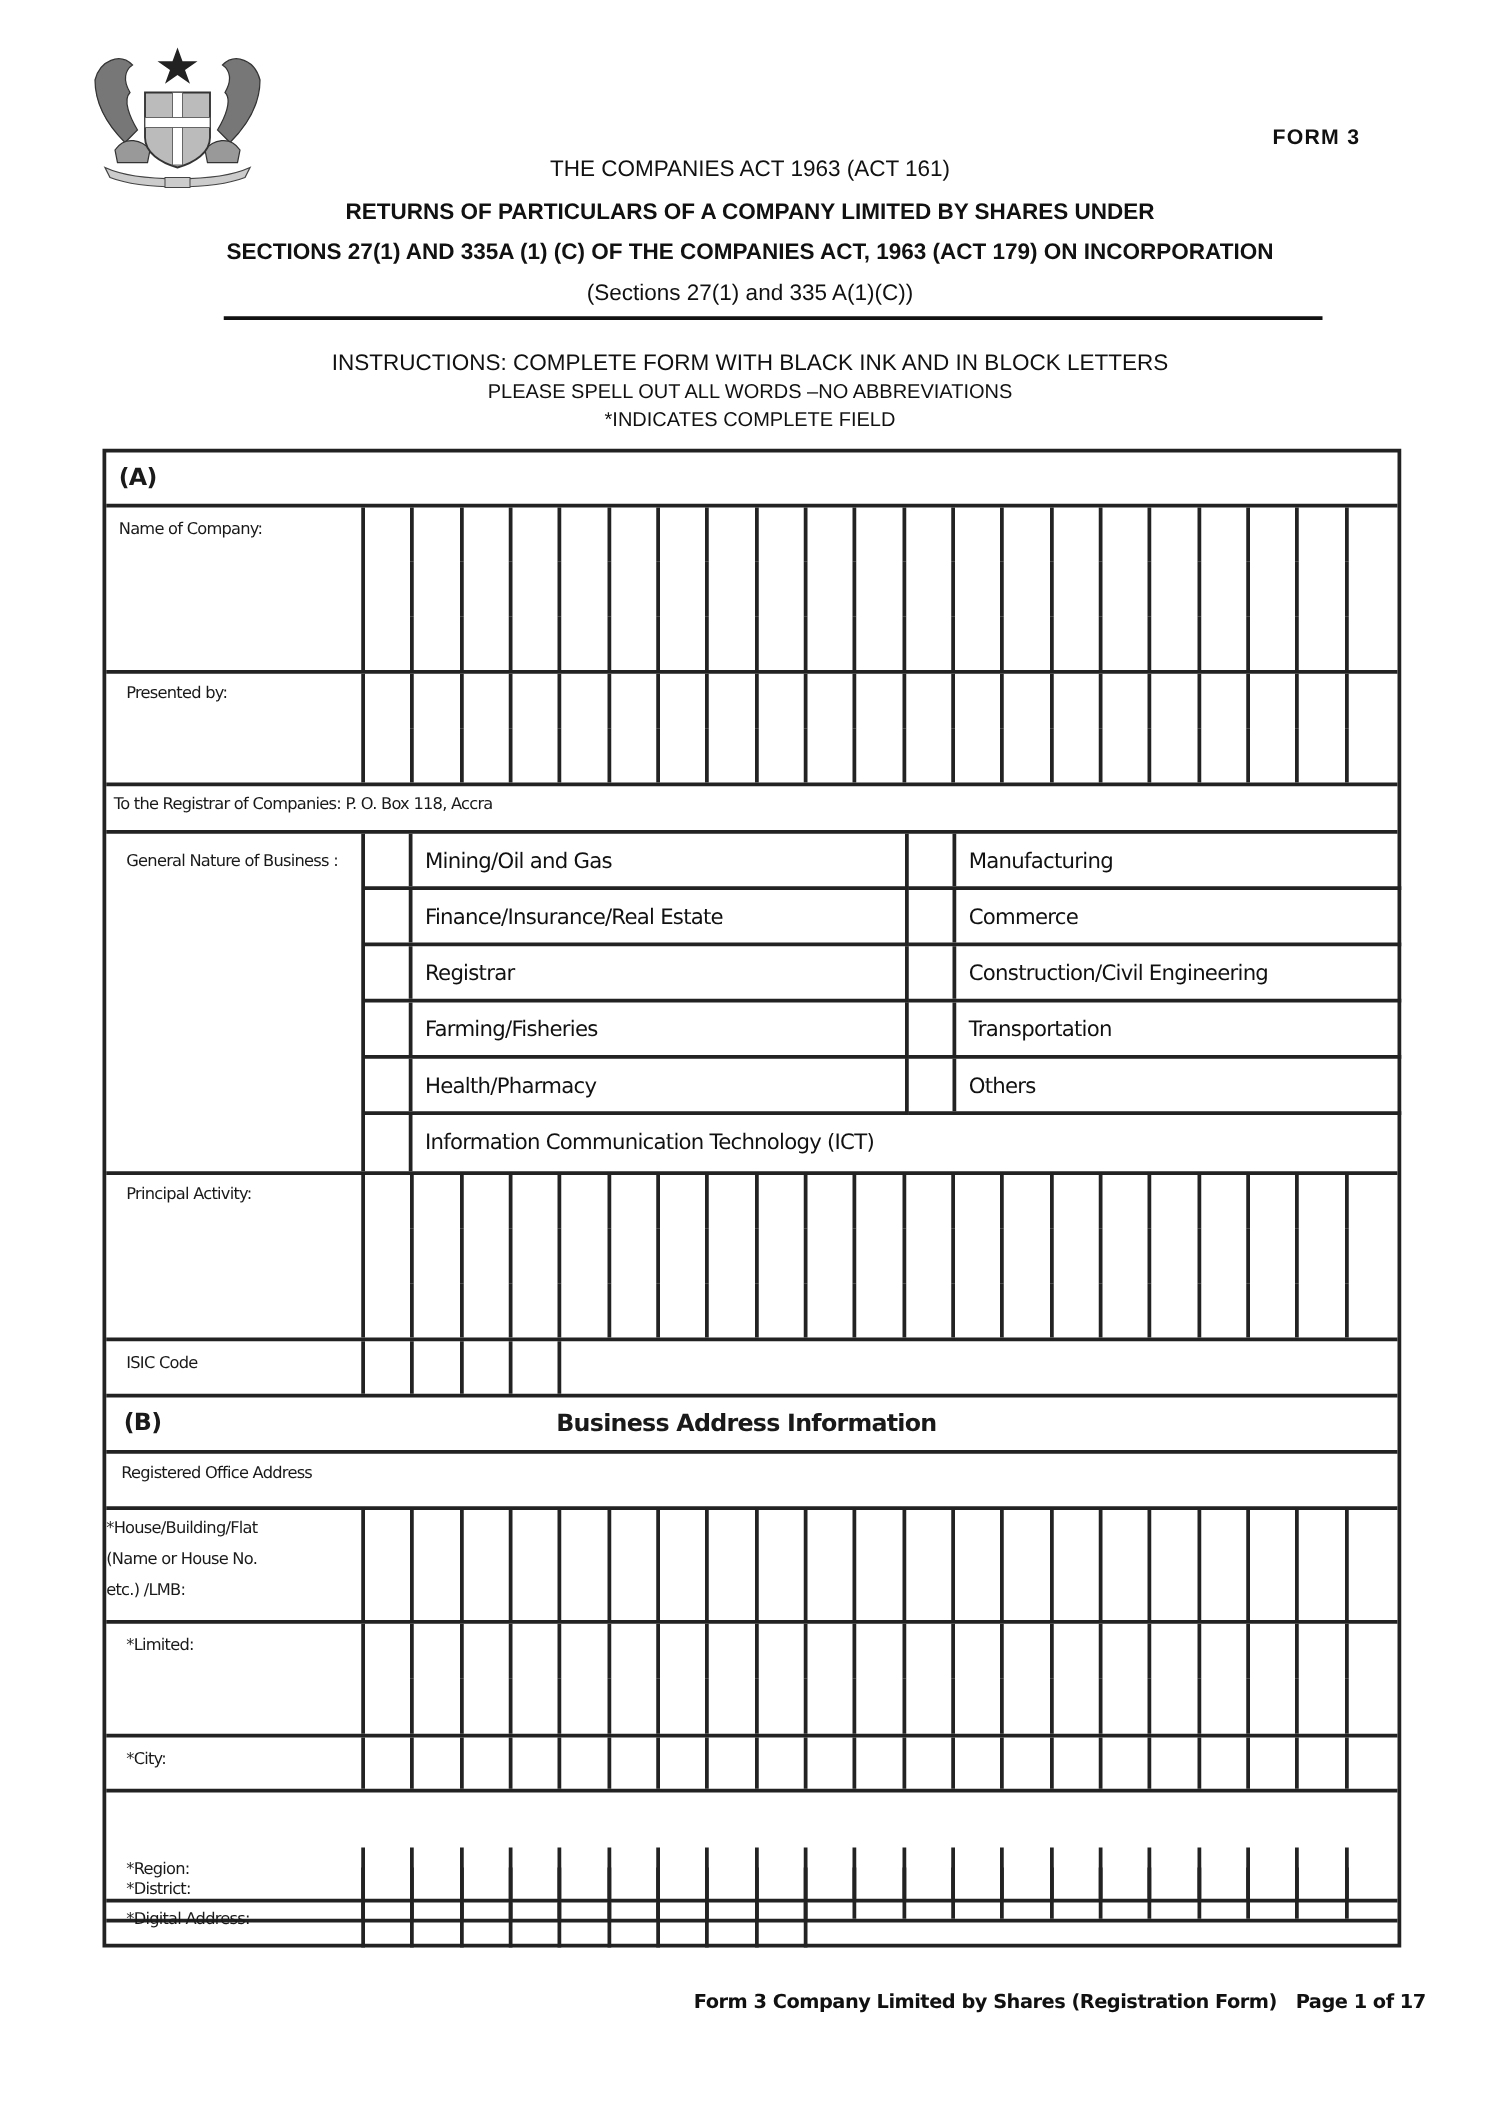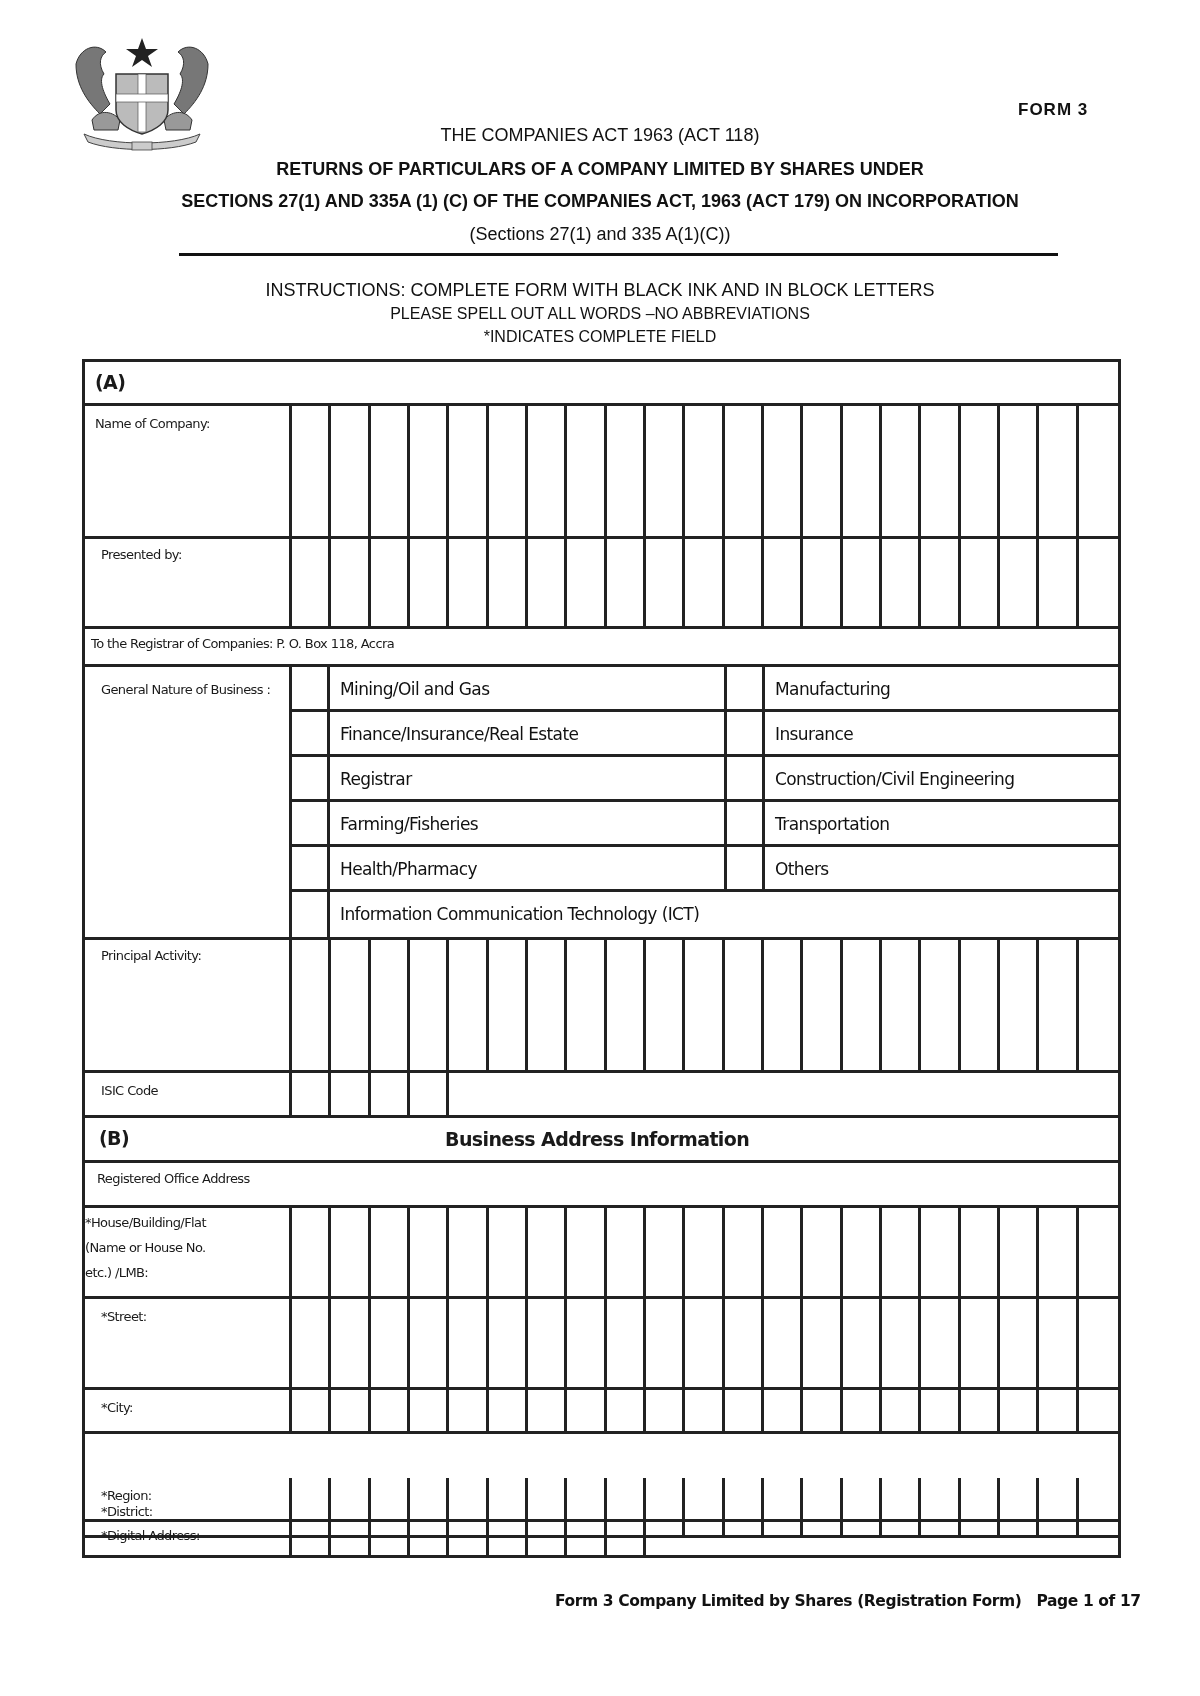--- a/index.html
+++ b/index.html
@@ -42,21 +42,21 @@
   </g>
   <polygon points="72,4 76,15 88,15 78,22 82,33 72,26 62,33 66,22 56,15 68,15" fill="#222"></polygon>
   <path d="M46,40 L98,40 L98,76 C98,88 86,96 72,100 C58,96 46,88 46,76 Z" fill="#bbb" stroke="#333" stroke-width="1.5"></path>
   <rect x="68" y="40" width="8" height="58" fill="#fff" stroke="#555" stroke-width="0.7"></rect>
   <rect x="46" y="60" width="52" height="8" fill="#fff" stroke="#555" stroke-width="0.7"></rect>
   <path d="M14,100 C40,112 104,112 130,100 L126,108 C100,118 44,118 18,108 Z" fill="#ccc" stroke="#444" stroke-width="1"></path>
   <rect x="62" y="108" width="20" height="8" fill="#ccc" stroke="#444" stroke-width="0.8"></rect>
 </svg>
 
 <div class="form-no">FORM 3</div>
-<div class="hdr h-act">THE COMPANIES ACT 1963 (ACT 118)</div>
+<div class="hdr h-act">THE COMPANIES ACT 1963 (ACT 161)</div>
 <div class="hdr h-t1">RETURNS OF PARTICULARS OF A COMPANY LIMITED BY SHARES UNDER</div>
 <div class="hdr h-t2">SECTIONS 27(1) AND 335A (1) (C) OF THE COMPANIES ACT, 1963 (ACT 179) ON INCORPORATION</div>
 <div class="hdr h-sec">(Sections 27(1) and 335 A(1)(C))</div>
 <div class="rule"></div>
 <div class="hdr h-ins1">INSTRUCTIONS: COMPLETE FORM WITH BLACK INK AND IN BLOCK LETTERS</div>
 <div class="hdr h-ins2">PLEASE SPELL OUT ALL WORDS –NO ABBREVIATIONS</div>
 <div class="hdr h-ins3">*INDICATES COMPLETE FIELD</div>
 
 <div class="form">
 
@@ -201,21 +201,21 @@
         <div class="opt" style="left: 435px; top: 0px; width: 394px;">
           <div class="chk"></div>
           <span class="optlbl" style="left:48px">Manufacturing</span>
         </div>
         <div class="opt" style="left: 0px; top: 45px; width: 435px; border-right: 3px solid rgb(34, 34, 34);">
           <div class="chk"></div>
           <span class="optlbl" style="left:48px">Finance/Insurance/Real Estate</span>
         </div>
         <div class="opt" style="left: 435px; top: 45px; width: 394px;">
           <div class="chk"></div>
-          <span class="optlbl" style="left:48px">Insurance</span>
+          <span class="optlbl" style="left:48px">Commerce</span>
         </div>
         <div class="opt" style="left: 0px; top: 90px; width: 435px; border-right: 3px solid rgb(34, 34, 34);">
           <div class="chk"></div>
           <span class="optlbl" style="left:48px">Registrar</span>
         </div>
         <div class="opt" style="left: 435px; top: 90px; width: 394px;">
           <div class="chk"></div>
           <span class="optlbl" style="left:48px">Construction/Civil Engineering</span>
         </div>
         <div class="opt" style="left: 0px; top: 135px; width: 435px; border-right: 3px solid rgb(34, 34, 34);">
@@ -397,21 +397,21 @@
         <div class="cell" style="border-bottom: none;"></div>
         <div class="cell" style="border-bottom: none;"></div>
         <div class="cell" style="border-bottom: none;"></div>
         <div class="cell" style="border-bottom: none;"></div>
         <div class="cell" style="border-bottom: none; border-right: none;"></div>
       </div>
   </div>
 
   <div class="row" style="top:937px;height:91px;">
     <div class="lblcol">
-      <span class="lbl" style="left:16px;top:10px;">*Street:</span>
+      <span class="lbl" style="left:16px;top:10px;">*Limited:</span>
     </div>
     <div class="grid last" style="top:0;height:88px;grid-template-rows:repeat(2,1fr);" id="g-street">
         <div class="cell"></div>
         <div class="cell"></div>
         <div class="cell"></div>
         <div class="cell"></div>
         <div class="cell"></div>
         <div class="cell"></div>
         <div class="cell"></div>
         <div class="cell"></div>

